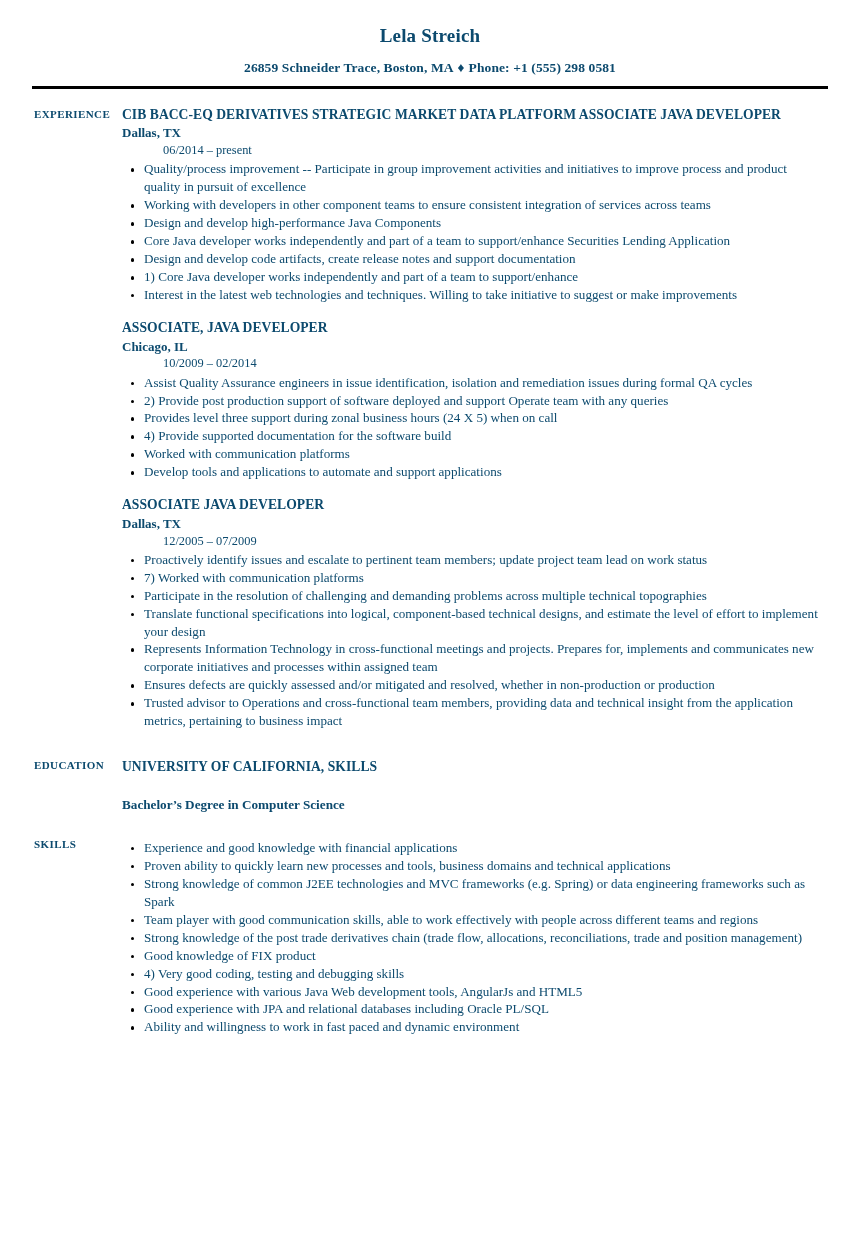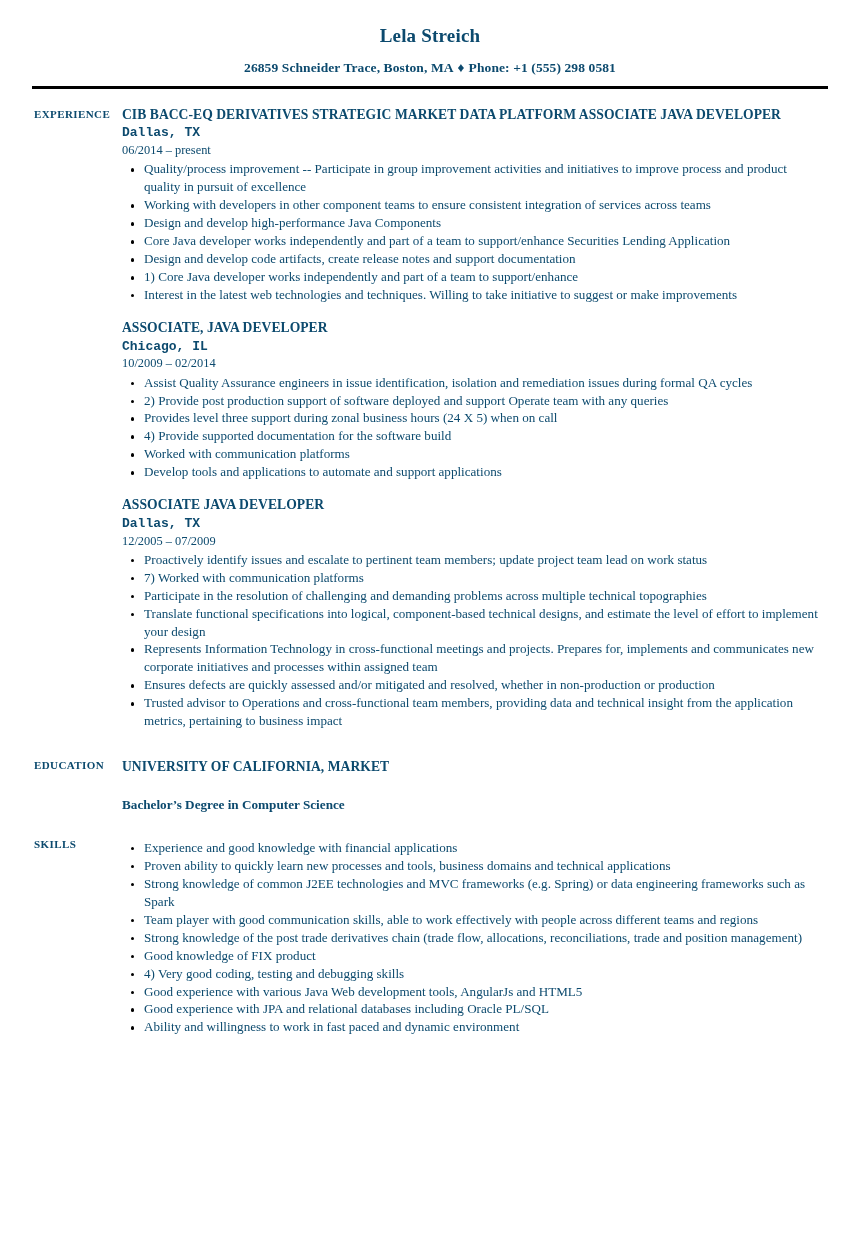--- a/index.html
+++ b/index.html
@@ -80,26 +80,26 @@
     font-weight: bold;
     line-height: 1.22;
     letter-spacing: 0.05px;
     text-transform: none;
   }
   .job-location {
     font-size: 13px;
     font-weight: bold;
     line-height: 1.3;
     margin-top: 2px;
-    font-family: Liberation Mono, monospace;
   }
   .job-dates {
     font-size: 12.4px;
     line-height: 1.3;
     margin-top: 0px;
+    margin-left: 41px;
   }
 
   
   ul.bullets {
     list-style: none;
     margin: 2px 0 0 0;
     padding: 0;
   }
   ul.bullets > li {
     position: relative;
@@ -204,21 +204,21 @@
         </div>
 
       </div>
     </div>
 
     <div class="gap-education"></div>
 
     <div class="section">
       <div class="sec-label">EDUCATION</div>
       <div class="sec-content">
-        <div class="edu-school">UNIVERSITY OF CALIFORNIA, MARKET</div>
+        <div class="edu-school">UNIVERSITY OF CALIFORNIA, SKILLS</div>
         <div class="edu-degree">Bachelor’s Degree in Computer Science</div>
       </div>
     </div>
 
     <div class="gap-skills"></div>
 
     <div class="section">
       <div class="sec-label">SKILLS</div>
       <div class="sec-content">
         <ul class="bullets">

